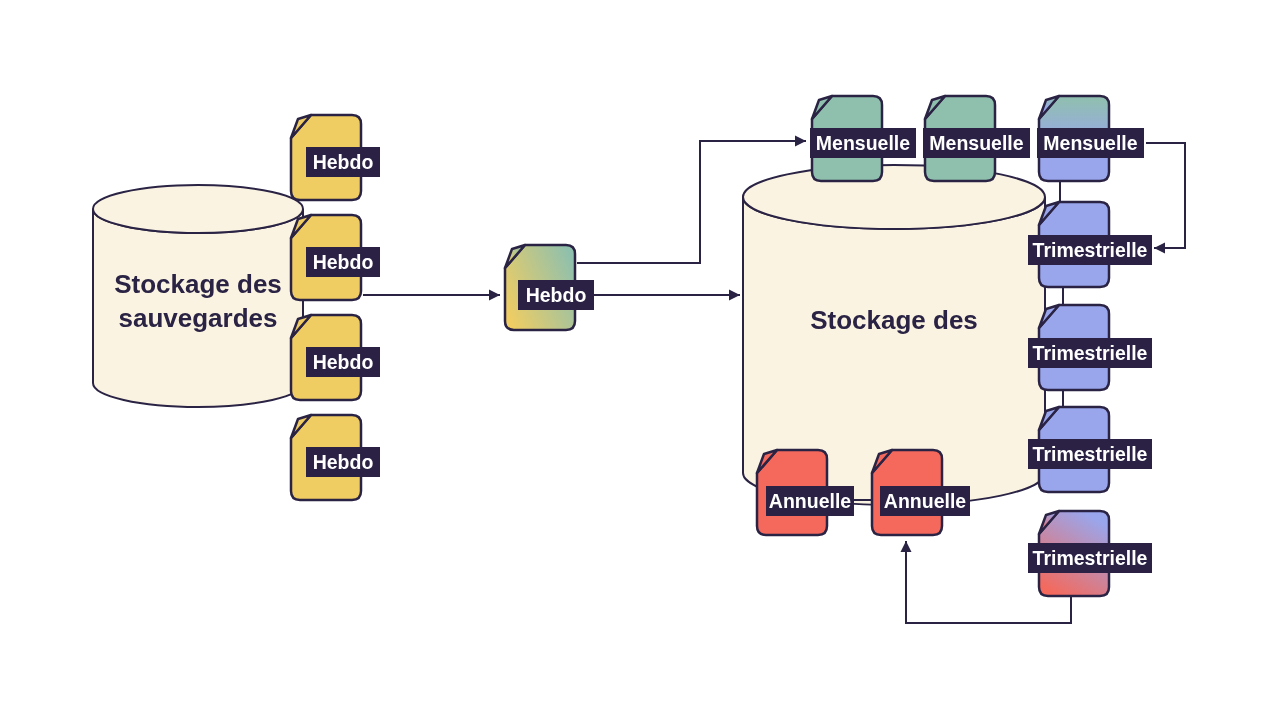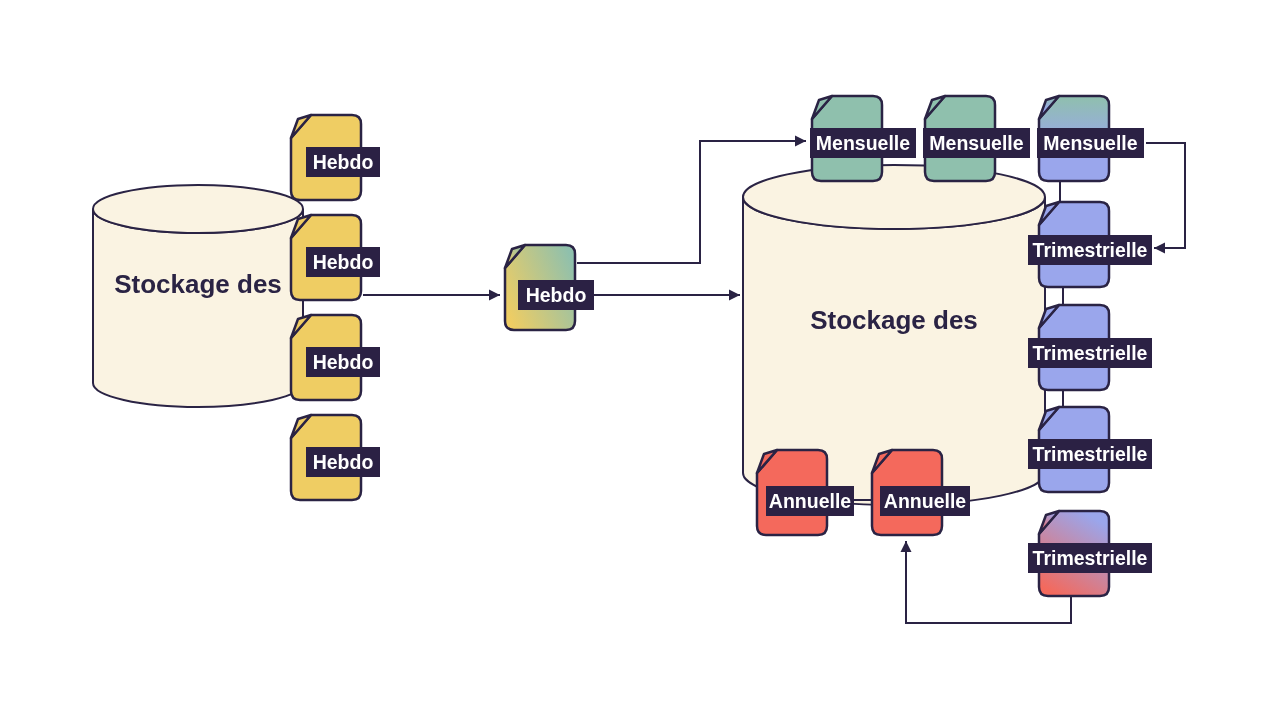--- a/index.html
+++ b/index.html
@@ -63,20 +63,21 @@
       <polyline points="1060,182 1060,201" class="conn"></polyline>
       <polyline points="1063,288 1063,304" class="conn"></polyline>
       <polyline points="1063,391 1063,406" class="conn"></polyline>
       <polyline points="1071,597 1071,623 906,623 906,541" class="conn"></polyline>
       <polygon points="906,541 900.5,552 911.5,552" class="arrowhead"></polygon>
       <polyline points="853,500 879,500" class="conn"></polyline>
     </svg>
 
   <div class="cyl-label" id="label-sauvegardes">
     <div>Stockage des</div>
+    <div>sauvegardes</div>
   </div>
   <div class="cyl-label" id="label-archives">
     <div>Stockage des</div>
   </div>
 
   <div id="files">
   <div class="file" style="left: 289px; top: 113px;">
     <svg viewBox="0 0 74 89">
       <path class="shape body" d="M22,2 L63,2 Q72,2 72,11 L72,78 Q72,87 63,87 L11,87 Q2,87 2,78 L2,25 Z" fill="#EFCD63"></path>
       <path class="shape flap" d="M2,25 L22,2 L9,6 Z" fill="#EFCD63"></path>

